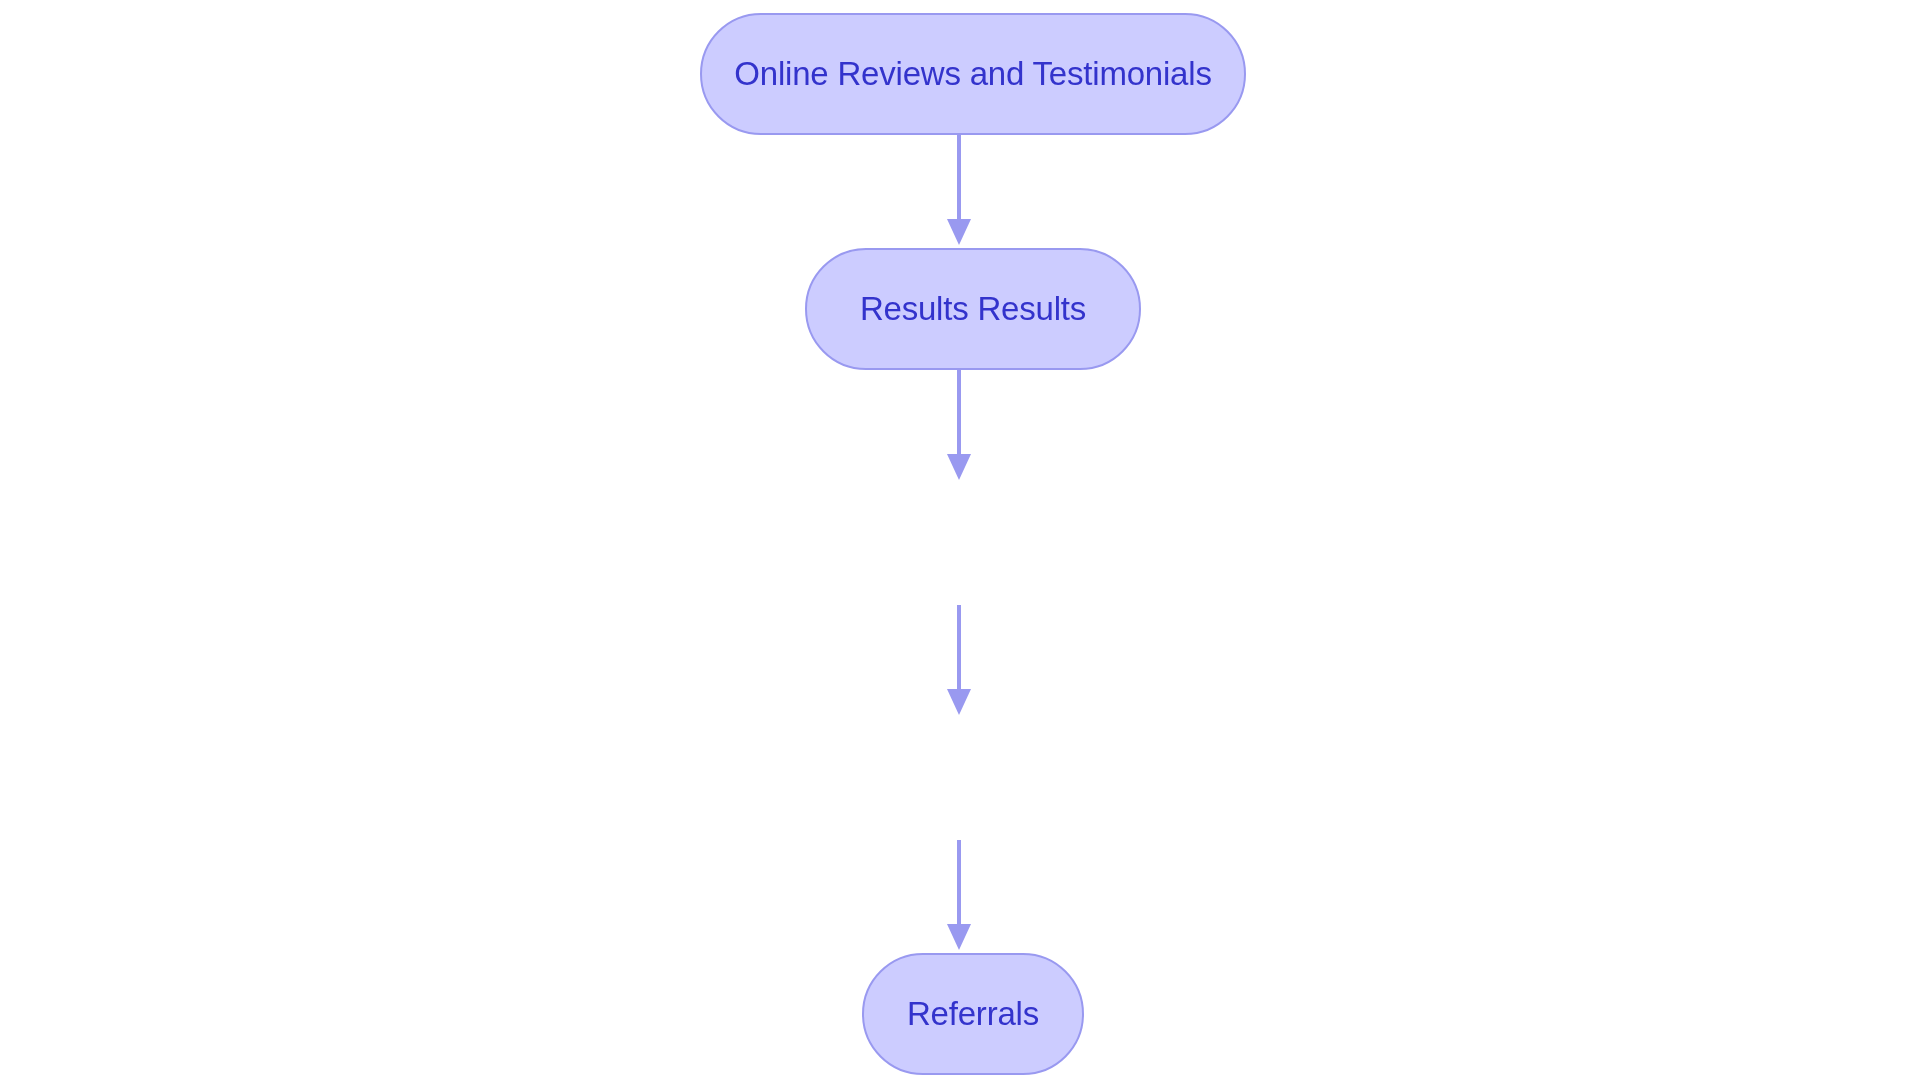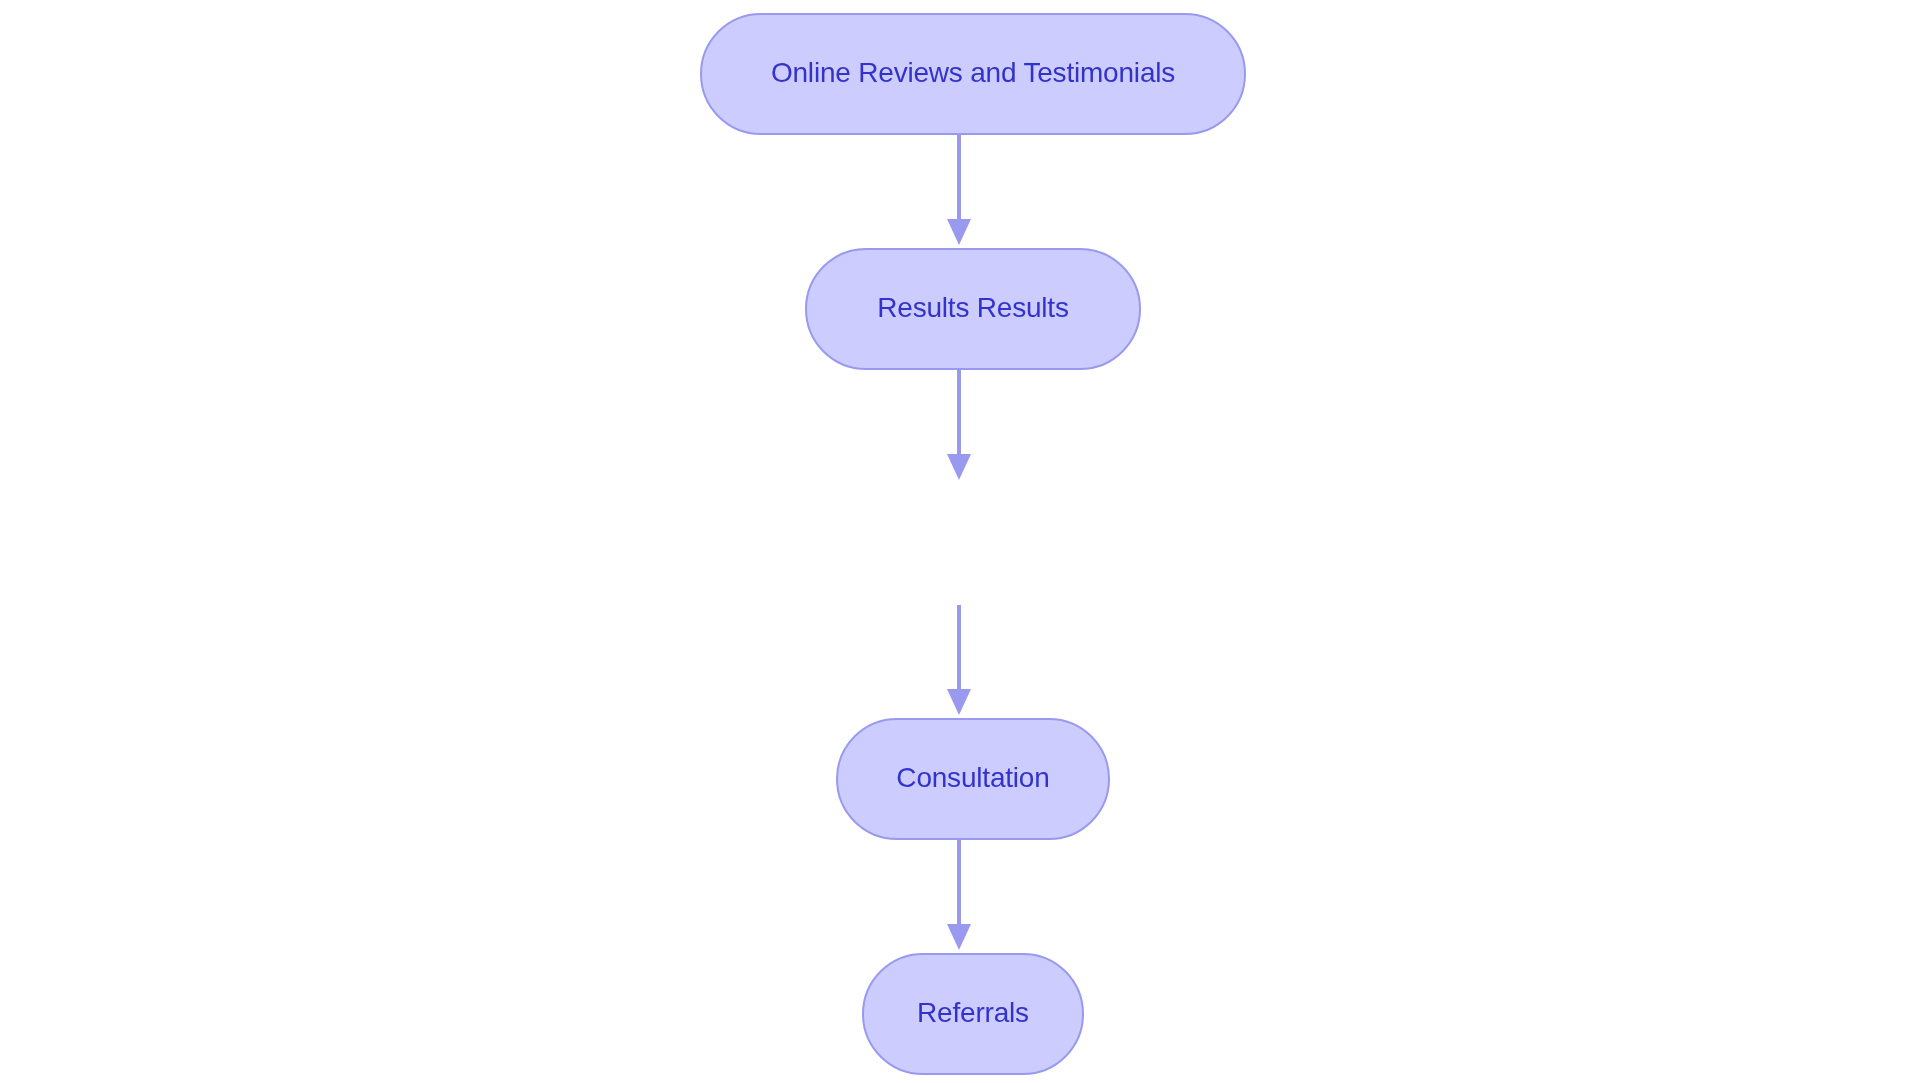--- a/index.html
+++ b/index.html
@@ -22,21 +22,21 @@
   .flow-node {
     position: absolute;
     box-sizing: border-box;
     display: flex;
     align-items: center;
     justify-content: center;
     background: #CCCCFF;
     border: 2px solid #9999F0;
     border-radius: 999px;
     color: #3333CC;
-    font-size: 28px;
+    font-size: 33px;
     font-weight: 400;
     letter-spacing: -0.2px;
     white-space: nowrap;
     line-height: 1;
     user-select: none;
   }
   .flow-node .node-label {
     display: block;
     padding-bottom: 2px;
   }
@@ -84,21 +84,18 @@
 
   <div class="flow-node" id="node-0" style="left: 700px; top: 13px; width: 546px; height: 122px; background: rgb(204, 204, 255); border-color: rgb(153, 153, 240); color: rgb(51, 51, 204);">
     <span class="node-label">Online Reviews and Testimonials</span>
   </div>
 
   <div class="flow-node" id="node-1" style="left: 805px; top: 248px; width: 336px; height: 122px; background: rgb(204, 204, 255); border-color: rgb(153, 153, 240); color: rgb(51, 51, 204);">
     <span class="node-label">Results Results</span>
   </div>
 
 
-  <div class="flow-node" id="node-3" style="left: 836px; top: 718px; width: 274px; height: 122px; background: rgb(204, 204, 255); border-color: rgb(153, 153, 240); color: rgb(51, 51, 204);">
-    <span class="node-label">Consultation</span>
-  </div>
 
   <div class="flow-node" id="node-4" style="left: 862px; top: 953px; width: 222px; height: 122px; background: rgb(204, 204, 255); border-color: rgb(153, 153, 240); color: rgb(51, 51, 204); text-align: right;">
     <span class="node-label">Referrals</span>
   </div>
 
 </div>
 
 </body></html>

